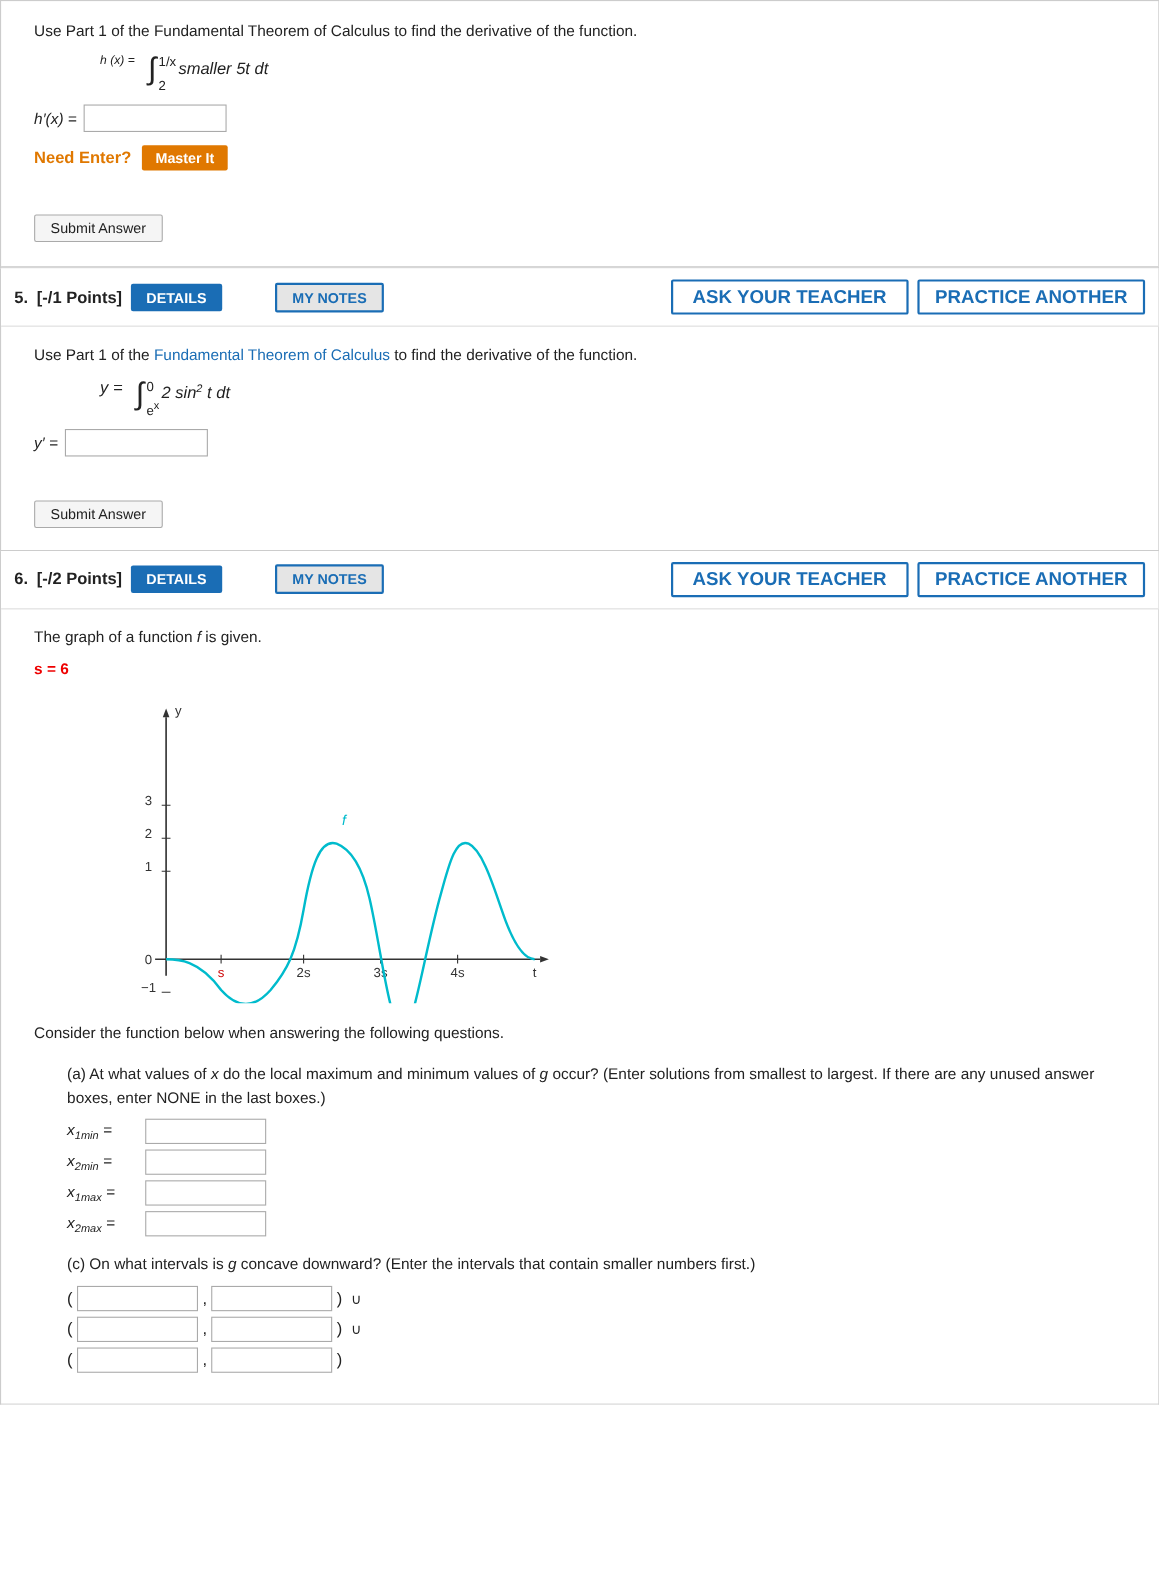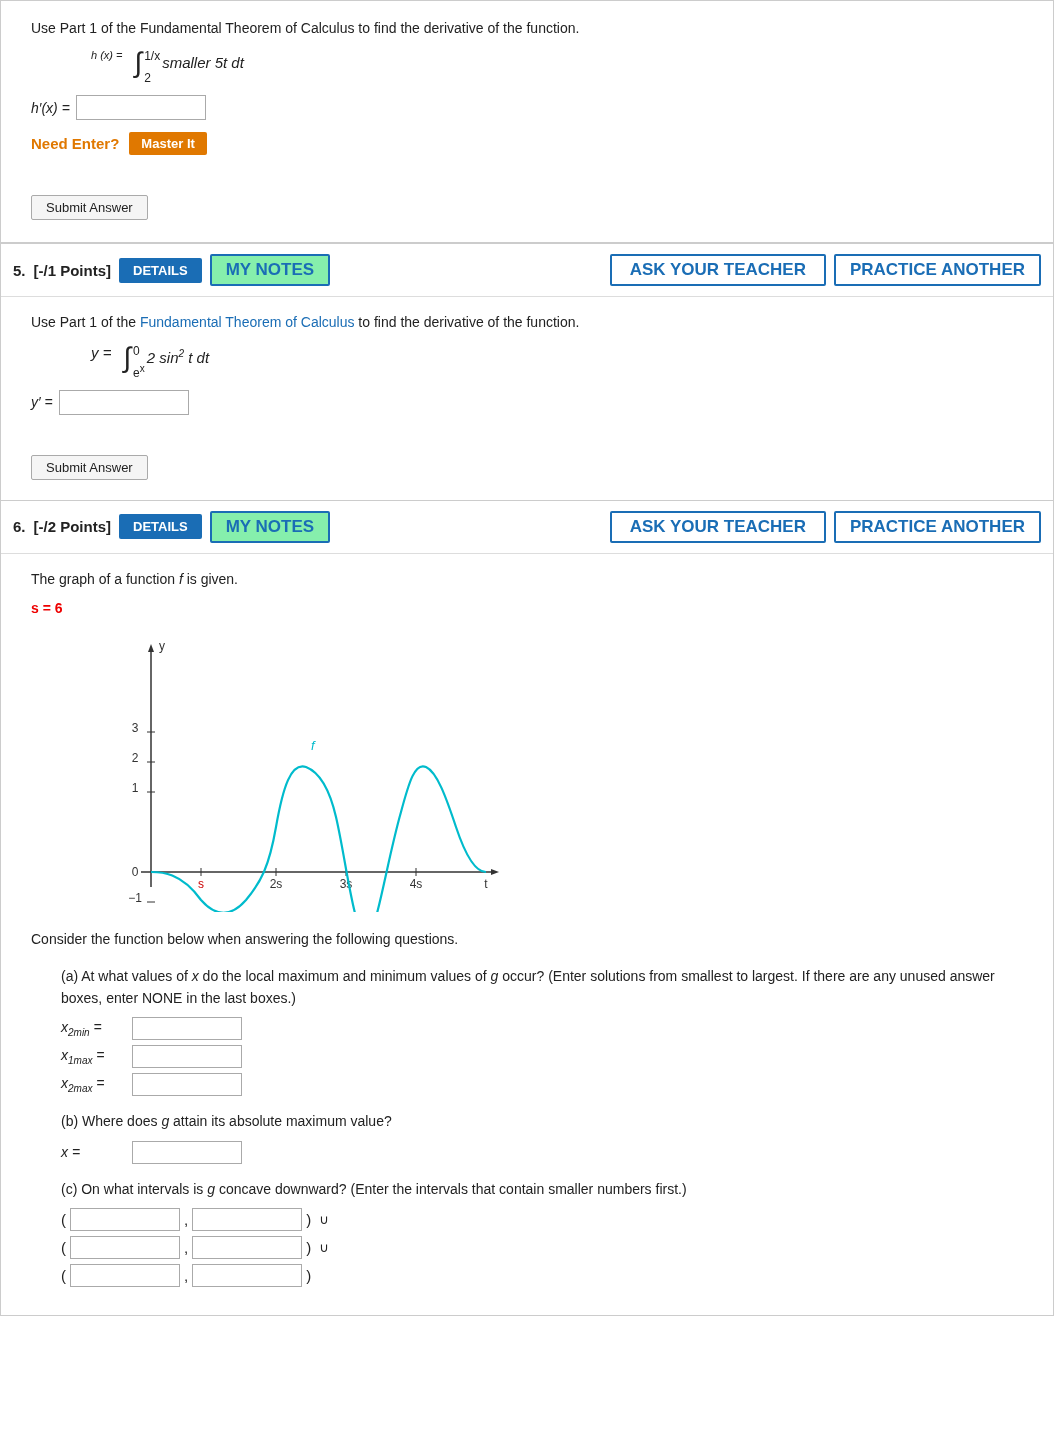--- a/index.html
+++ b/index.html
@@ -42,28 +42,29 @@
       color: #fff;
       border: none;
       padding: 5px 14px;
       font-size: 13px;
       font-weight: bold;
       cursor: pointer;
       border-radius: 2px;
     }
 
     .btn-notes {
-      background: #86efac;
+      background: #e5e5e5;
       color: #1a6db5;
       border: 2px solid #1a6db5;
       padding: 4px 14px;
-      font-size: 17px;
-      font-weight: bold;
-      cursor: pointer;
-      border-radius: 2px;
+      font-size: 13px;
+      font-weight: bold;
+      cursor: pointer;
+      border-radius: 2px;
+      margin-left: 40px;
     }
 
     .btn-ask {
       background: #fff;
       color: #1a6db5;
       border: 2px solid #1a6db5;
       padding: 4px 18px;
       font-size: 17px;
       font-weight: bold;
       cursor: pointer;
@@ -404,42 +405,37 @@
     </div>
 
     <p class="problem-text">Consider the function below when answering the following questions.</p>
 
     <div class="sub-question">
       <p class="sub-question-text">
         (a) At what values of <span class="italic">x</span> do the local maximum and minimum values of <span class="italic">g</span> occur? (Enter solutions from smallest to largest. If there are any unused answer boxes, enter NONE in the last boxes.)
       </p>
 
       <div class="input-group-row">
+        <span class="input-label">x<sub>1min</sub> =</span>
+        <input type="text" class="small-input" style="">
+      </div>
+      <div class="input-group-row">
         <span class="input-label">x<sub>2min</sub> =</span>
         <input type="text" class="small-input" style="">
       </div>
       <div class="input-group-row">
         <span class="input-label">x<sub>1max</sub> =</span>
         <input type="text" class="small-input" style="">
       </div>
       <div class="input-group-row">
         <span class="input-label">x<sub>2max</sub> =</span>
         <input type="text" class="small-input" style="">
       </div>
     </div>
 
-    <div class="sub-question">
-      <p class="sub-question-text">
-        (b) Where does <span class="italic">g</span> attain its absolute maximum value?
-      </p>
-      <div class="input-group-row">
-        <span class="input-label">x =</span>
-        <input type="text" class="small-input" style="">
-      </div>
-    </div>
 
     <div class="sub-question">
       <p class="sub-question-text">
         (c) On what intervals is <span class="italic">g</span> concave downward? (Enter the intervals that contain smaller numbers first.)
       </p>
 
       <div class="interval-row">
         <span class="paren">(</span>
         <input type="text" class="small-input" style="">
         <span class="paren">,</span>

